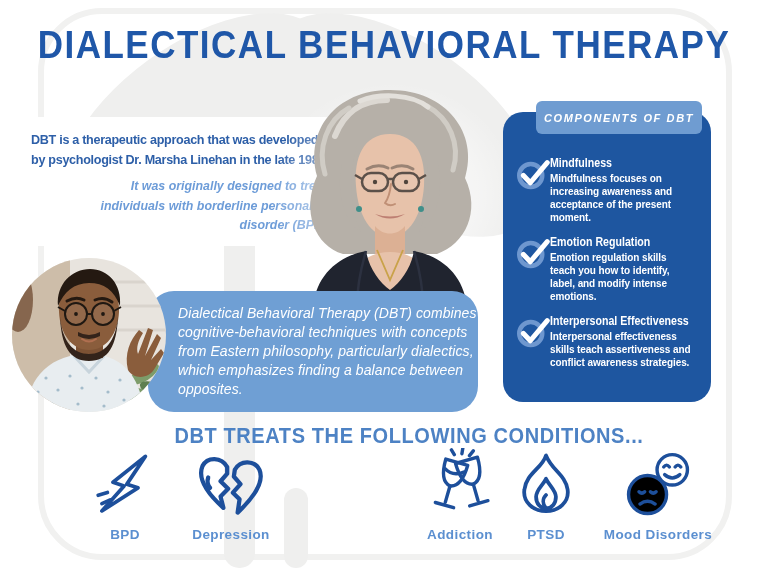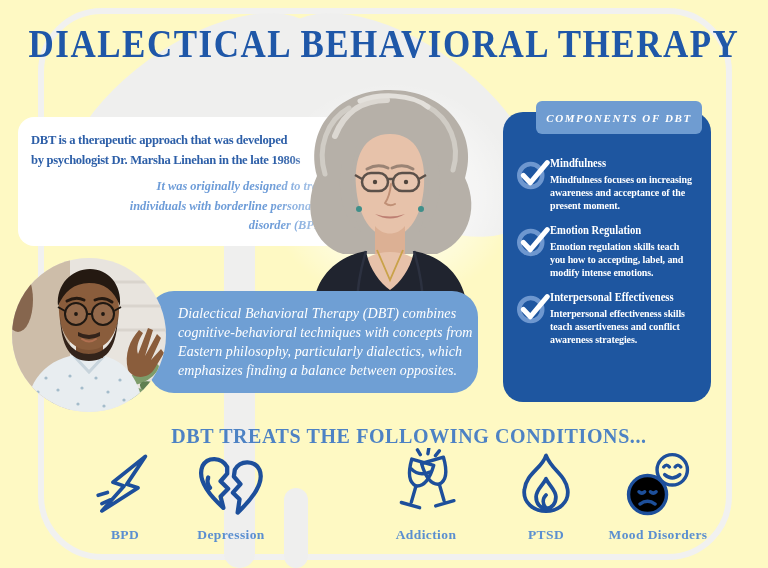--- a/index.html
+++ b/index.html
@@ -1,17 +1,17 @@
 <!DOCTYPE html>
 <html><head>
 <meta charset="utf-8">
 <style>
   html,body{margin:0;padding:0;background:#000;}
-  .stage{position:relative;width:768px;height:568px;background:#fef9c3;overflow:hidden;
-         font-family:Liberation Serif, serif;}
+  .stage{position:relative;width:768px;height:568px;background:#ffffff;overflow:hidden;
+         font-family:Liberation Sans, sans-serif;}
   
   .card{position:absolute;left:38px;top:8px;width:682px;height:540px;
         border:6px solid #f1f1f0;border-radius:64px;z-index:0;}
   .decor{position:absolute;left:0;top:0;z-index:1;}
   
   .title{position:absolute;top:22px;left:0;width:100%;text-align:center;z-index:2;
          color:#1f57a8;font-size:35px;font-weight:bold;letter-spacing:1.5px;
          transform:scaleY(1.12);transform-origin:top;}
   
   .intro{position:absolute;left:18px;top:117px;width:322px;box-sizing:border-box;
@@ -181,21 +181,21 @@
       </div>
     </div>
 
     <div class="comp-item">
       <svg width="33" height="33" viewBox="0 0 36 36">
         <circle cx="15" cy="19" r="12.5" stroke="#6e97cf" stroke-width="5" fill="none"></circle>
         <path d="M7 19 L14.5 27 L33 5" stroke="#ffffff" stroke-width="5.5" fill="none" stroke-linecap="round" stroke-linejoin="round"></path>
       </svg>
       <div>
         <div class="comp-title">Emotion Regulation</div>
-        <div class="comp-desc">Emotion regulation skills teach you how to accepting, label, and modify intense emotions.</div>
+        <div class="comp-desc">Emotion regulation skills teach you how to identify, label, and modify intense emotions.</div>
       </div>
     </div>
 
 
     <div class="comp-item">
       <svg width="33" height="33" viewBox="0 0 36 36">
         <circle cx="15" cy="19" r="12.5" stroke="#6e97cf" stroke-width="5" fill="none"></circle>
         <path d="M7 19 L14.5 27 L33 5" stroke="#ffffff" stroke-width="5.5" fill="none" stroke-linecap="round" stroke-linejoin="round"></path>
       </svg>
       <div>
@@ -218,21 +218,21 @@
 
   <div class="cond" style="left:125px">
     <svg width="74" height="76" viewBox="0 0 80 80" stroke="#1d4f9b" stroke-width="4" fill="none" stroke-linecap="round" stroke-linejoin="round">
       <path d="M62 8 L27 36 L39 40 L15 67 L54 42 L42 38 Z"></path>
       <path d="M11 50 l10 -3 M15 59 l9 -4"></path>
     </svg>
     <div class="cond-label">BPD</div>
   </div>
 
 
-  <div class="cond" style="left:426px">
+  <div class="cond" style="left:460px">
     <svg width="76" height="76" viewBox="0 0 80 80" stroke="#1d4f9b" stroke-width="3.6" fill="none" stroke-linecap="round" stroke-linejoin="round">
       <g transform="rotate(16 30 38)">
         <path d="M18 14 Q18 38 30 40 Q42 38 42 14 Z"></path>
         <path d="M30 40 V58 M20 61 H40"></path>
         <path d="M20 24 Q30 30 40 22"></path>
       </g>
       <g transform="rotate(-16 54 38)">
         <path d="M42 12 Q42 36 54 38 Q66 36 66 12 Z"></path>
         <path d="M54 38 V56 M44 59 H64"></path>
       </g>

